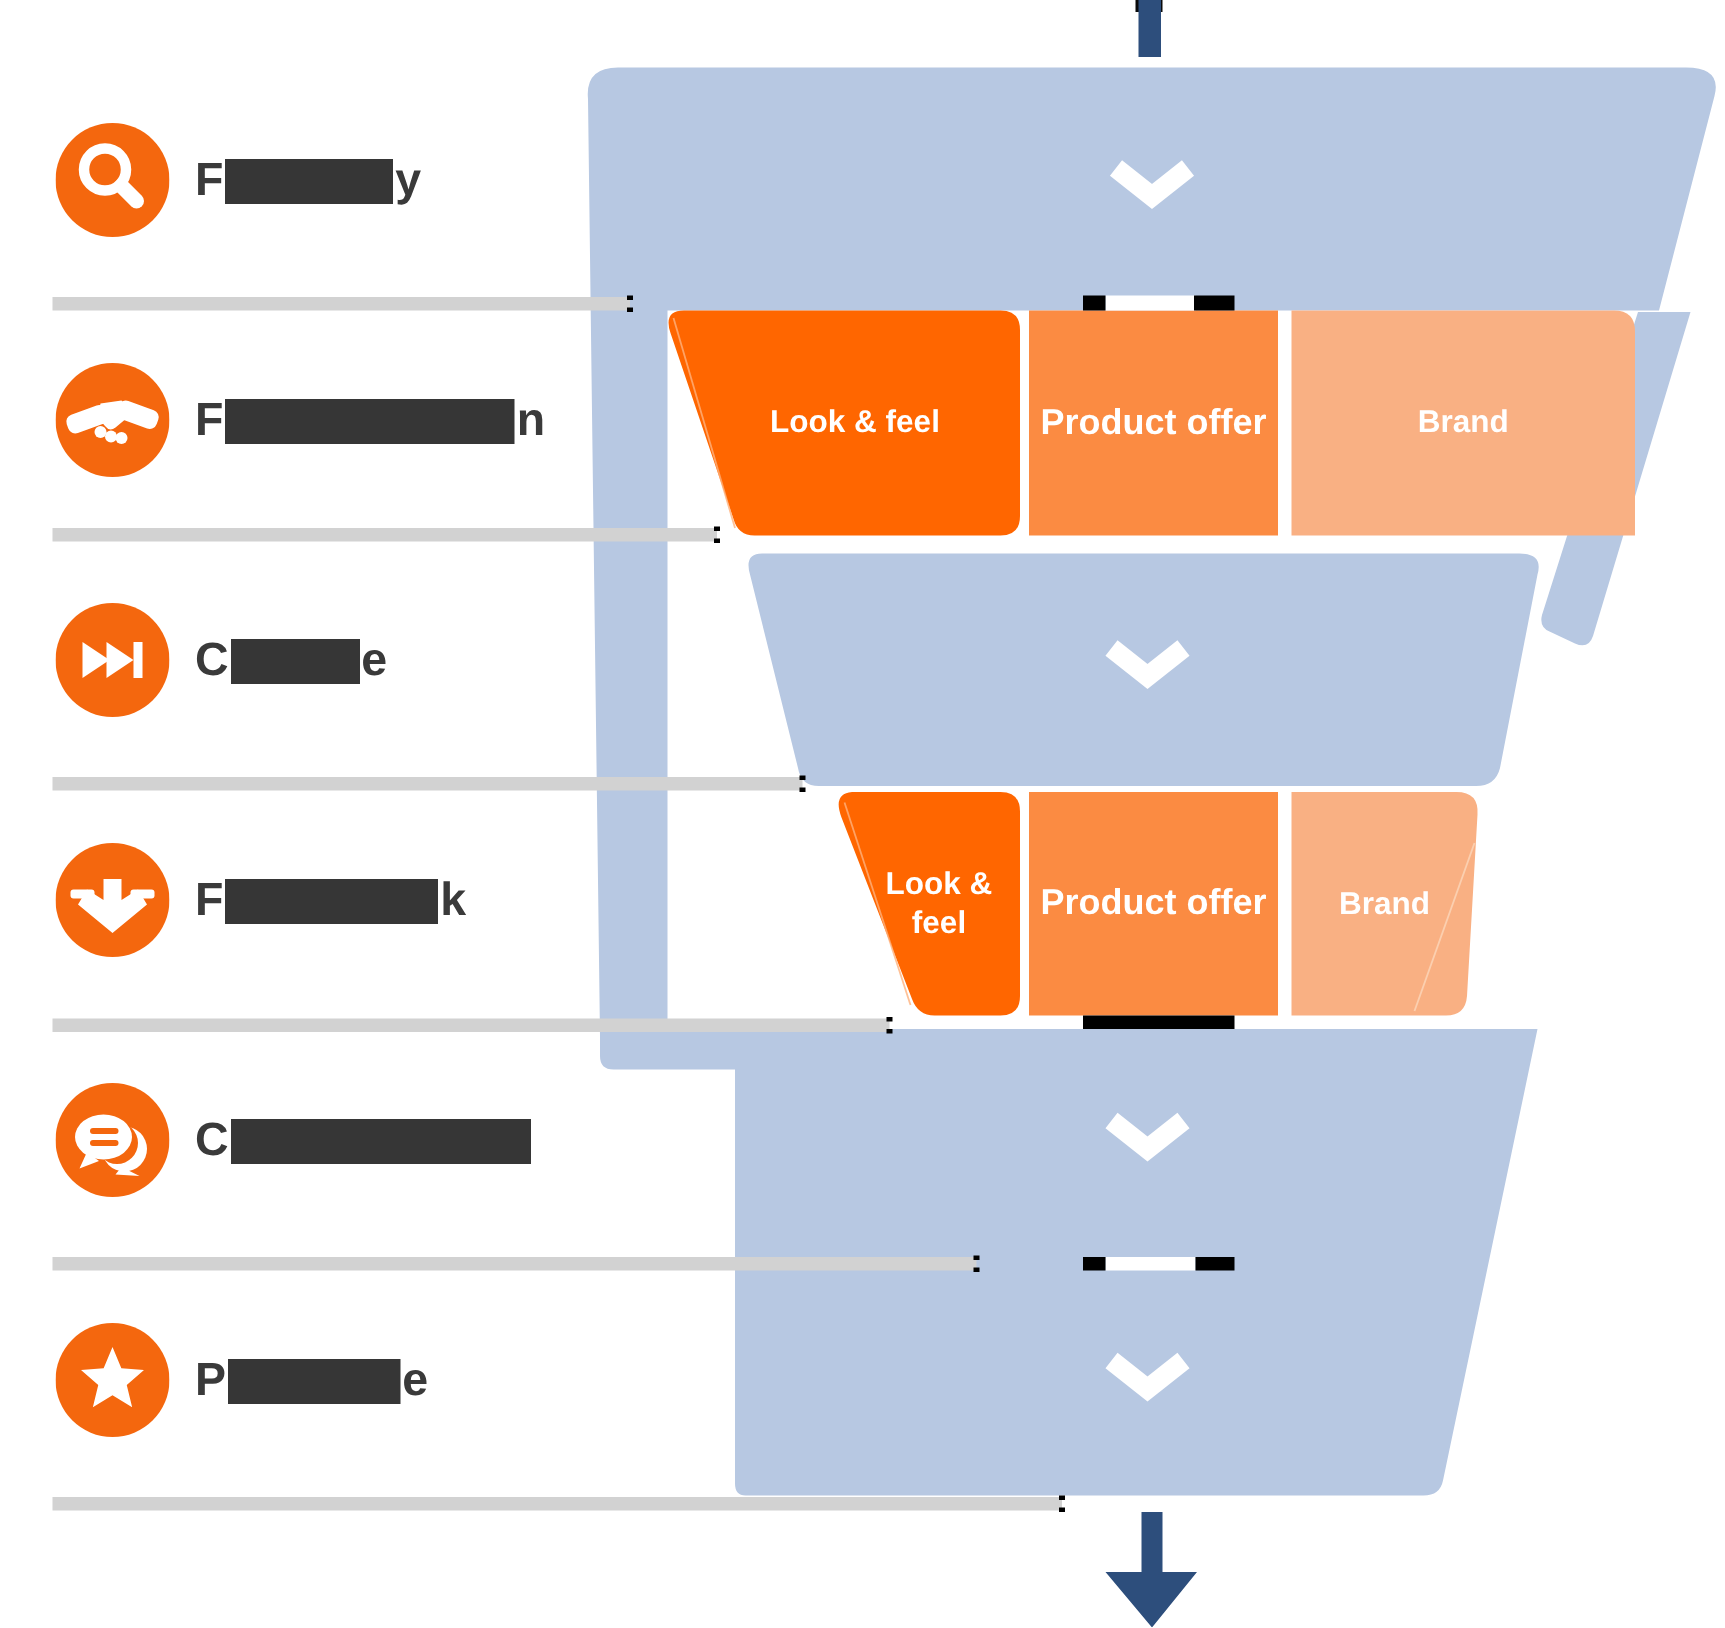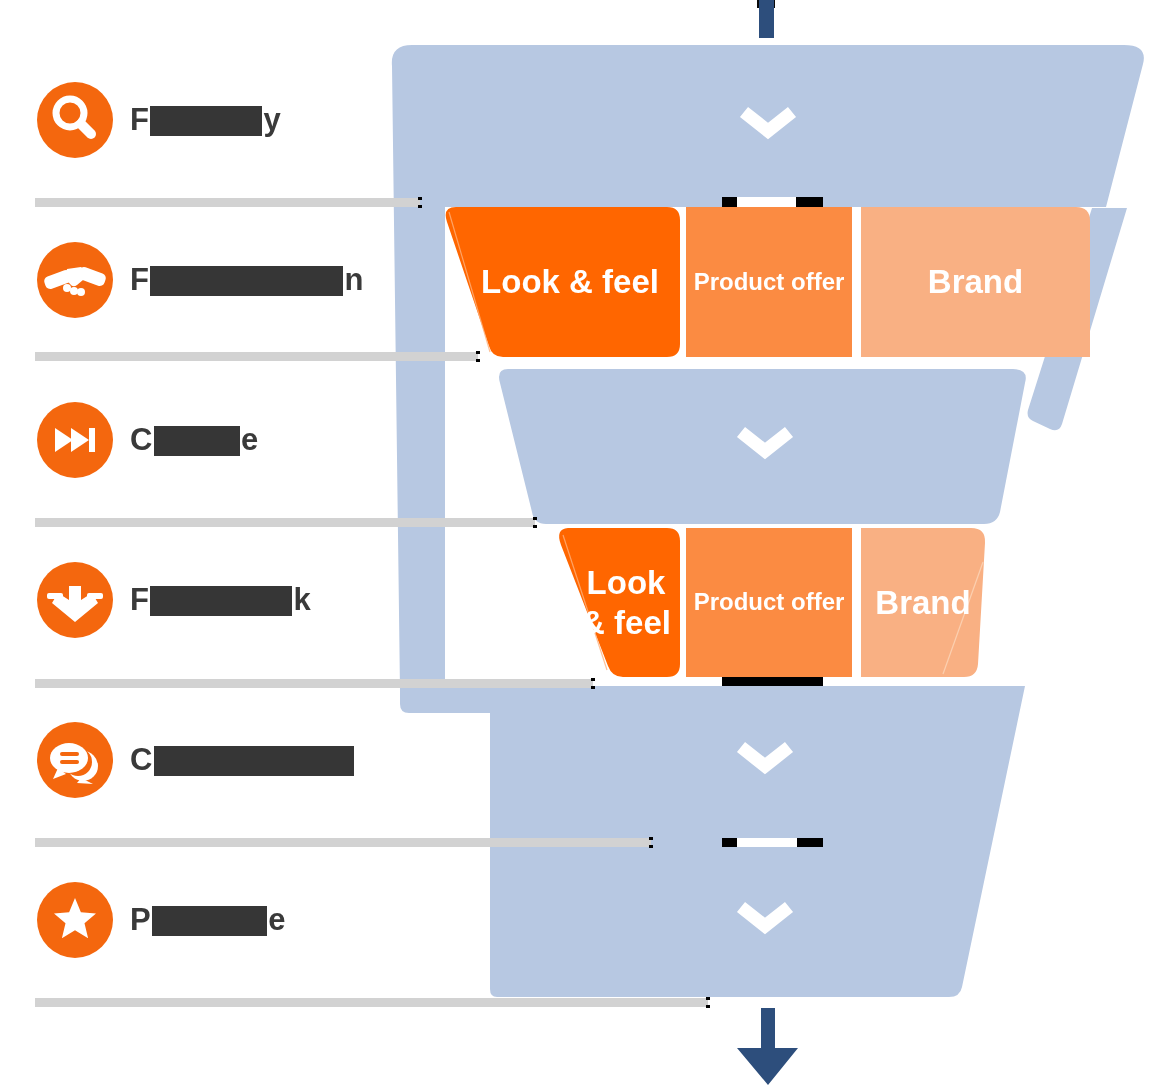--- a/index.html
+++ b/index.html
@@ -16,21 +16,21 @@
   }
   .redact{display:inline-block;height:30px;background:#363636;margin:0 1px;transform:translateY(1px);}
   
   .sep{position:absolute;left:35px;height:9px;background:#d2d2d2;z-index:2;}
   .sep::before,.sep::after{content:"";position:absolute;right:-2px;width:4px;height:3px;background:#000;}
   .sep::before{top:-1px;}
   .sep::after{bottom:-1px;}
   
   .boxlabel{
     position:absolute;display:flex;align-items:center;justify-content:center;text-align:center;
-    color:#fff;font-weight:bold;font-size:33px;z-index:3;line-height:1.2;
+    color:#fff;font-weight:bold;font-size:21px;z-index:3;line-height:1.2;
   }
   .nowrap{white-space:nowrap;}
   .s1{top:198px;width:385px;} .s2{top:352px;width:443px;} .s3{top:518px;width:500px;}
   .s4{top:679px;width:558px;} .s5{top:838px;width:616px;} .s6{top:998px;width:673px;}
 </style>
 </head>
 <body>
 
 <div id="canvas">
 

